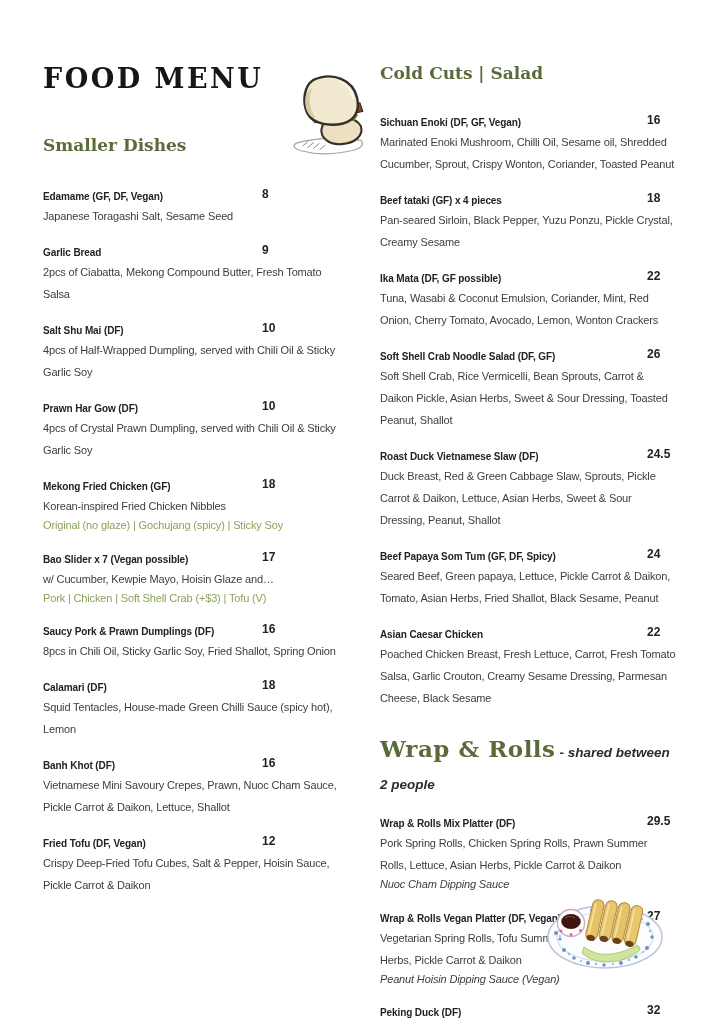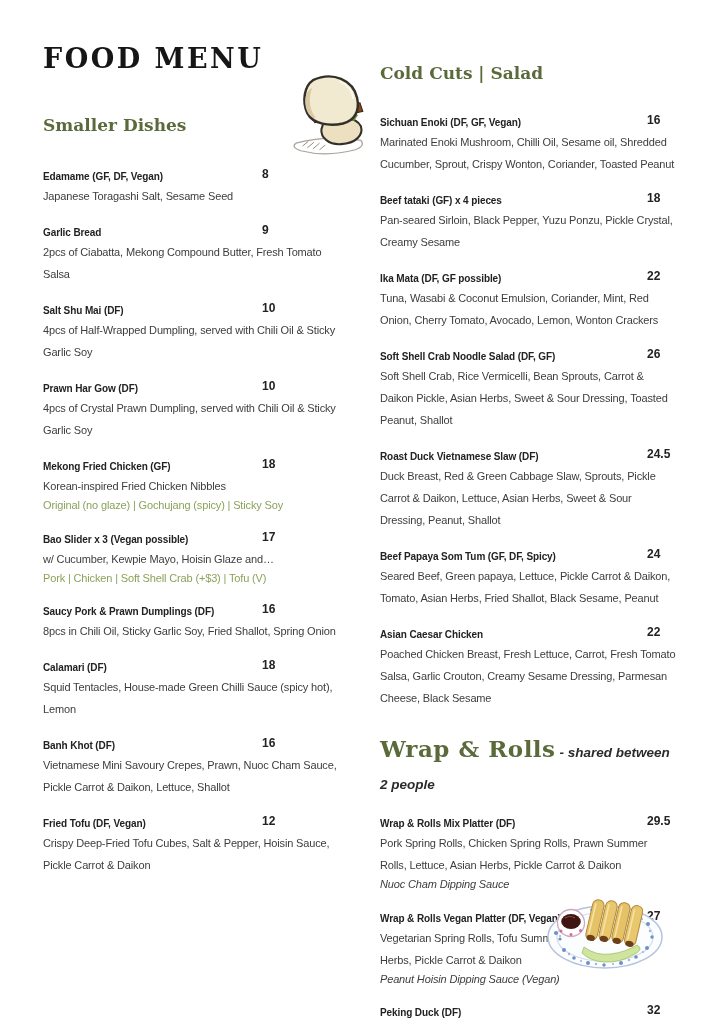--- a/index.html
+++ b/index.html
@@ -1,21 +1,21 @@
 <!DOCTYPE html>
 <html><head>
 <meta charset="utf-8">
 <style>
   html,body{margin:0;padding:0;}
   body{
     width:724px;height:1024px;background:#ffffff;position:relative;
     overflow:hidden;font-family:"Liberation Sans",sans-serif;color:#3d3d3d;
   }
   .col{position:absolute;top:0;}
-  .col-left{left:43px;width:300px;padding-top:44px;}
+  .col-left{left:43px;width:300px;padding-top:64px;}
   .col-right{left:380px;width:296px;padding-top:63px;}
   .page-title{
     font-family:"DejaVu Serif",serif;font-weight:800;font-size:27px;
     letter-spacing:2.5px;color:#161616;line-height:30px;margin:0;
   }
   .section-heading{
     font-family:"DejaVu Serif",serif;font-weight:700;font-size:17px;
     color:#5a6a3b;line-height:21px;margin:0;
   }
   .heading-smaller{margin-top:41px;margin-bottom:30px;}
@@ -67,21 +67,21 @@
     <div class="item-desc">4pcs of Crystal Prawn Dumpling, served with Chili Oil &amp; Sticky Garlic Soy</div>
   </div>
 
   <div class="menu-item">
     <div class="item-head"><span class="item-name">Mekong Fried Chicken (GF)</span><span class="item-price">18</span></div>
     <div class="item-desc">Korean-inspired Fried Chicken Nibbles</div>
     <div class="item-options">Original (no glaze) | Gochujang (spicy) | Sticky Soy</div>
   </div>
 
   <div class="menu-item">
-    <div class="item-head"><span class="item-name">Bao Slider x 3 (Vegan possible)</span><span class="item-price">17</span></div>
+    <div class="item-head"><span class="item-name">Bao Slider x 7 (Vegan possible)</span><span class="item-price">17</span></div>
     <div class="item-desc">w/ Cucumber, Kewpie Mayo, Hoisin Glaze and…</div>
     <div class="item-options">Pork | Chicken | Soft Shell Crab (+$3) | Tofu (V)</div>
   </div>
 
   <div class="menu-item">
     <div class="item-head"><span class="item-name">Saucy Pork &amp; Prawn Dumplings (DF)</span><span class="item-price">16</span></div>
     <div class="item-desc">8pcs in Chili Oil, Sticky Garlic Soy, Fried Shallot, Spring Onion</div>
   </div>
 
   <div class="menu-item">

